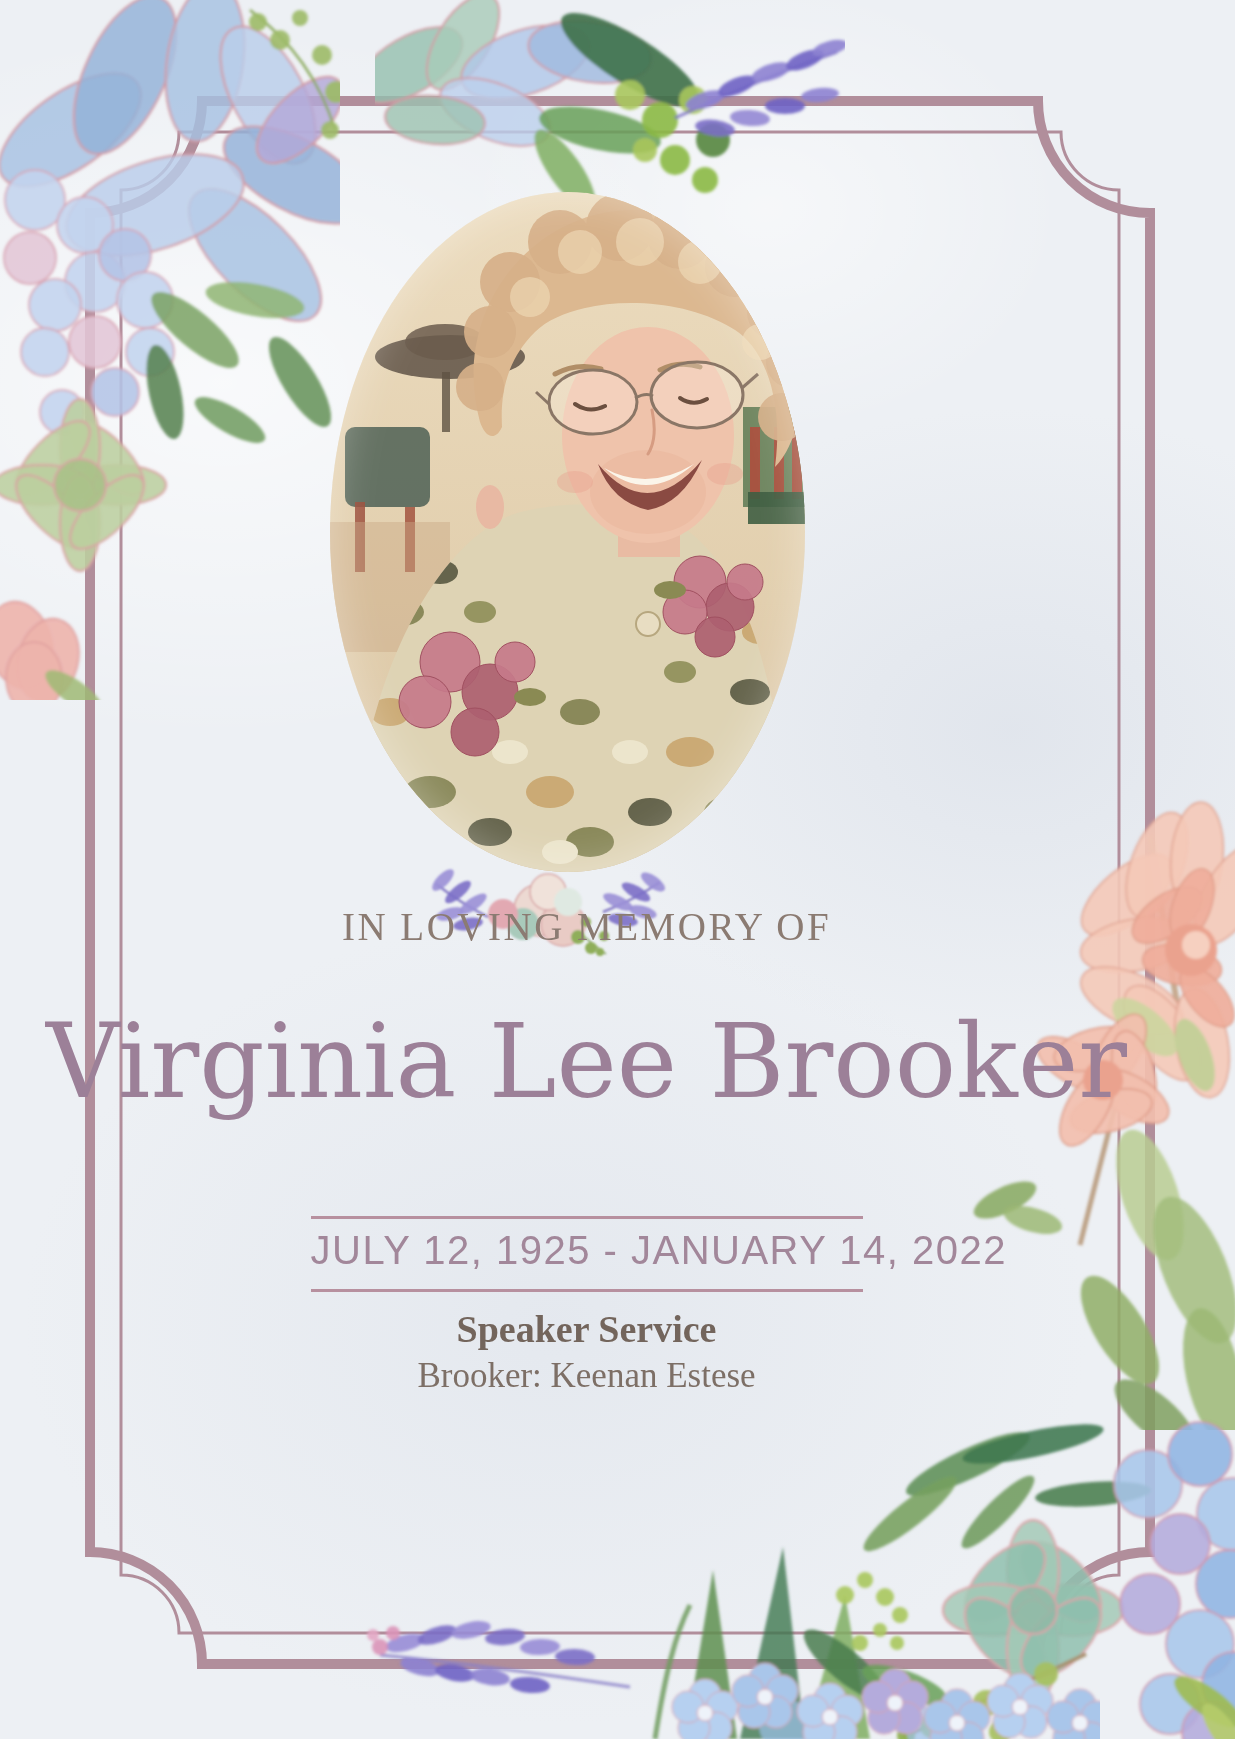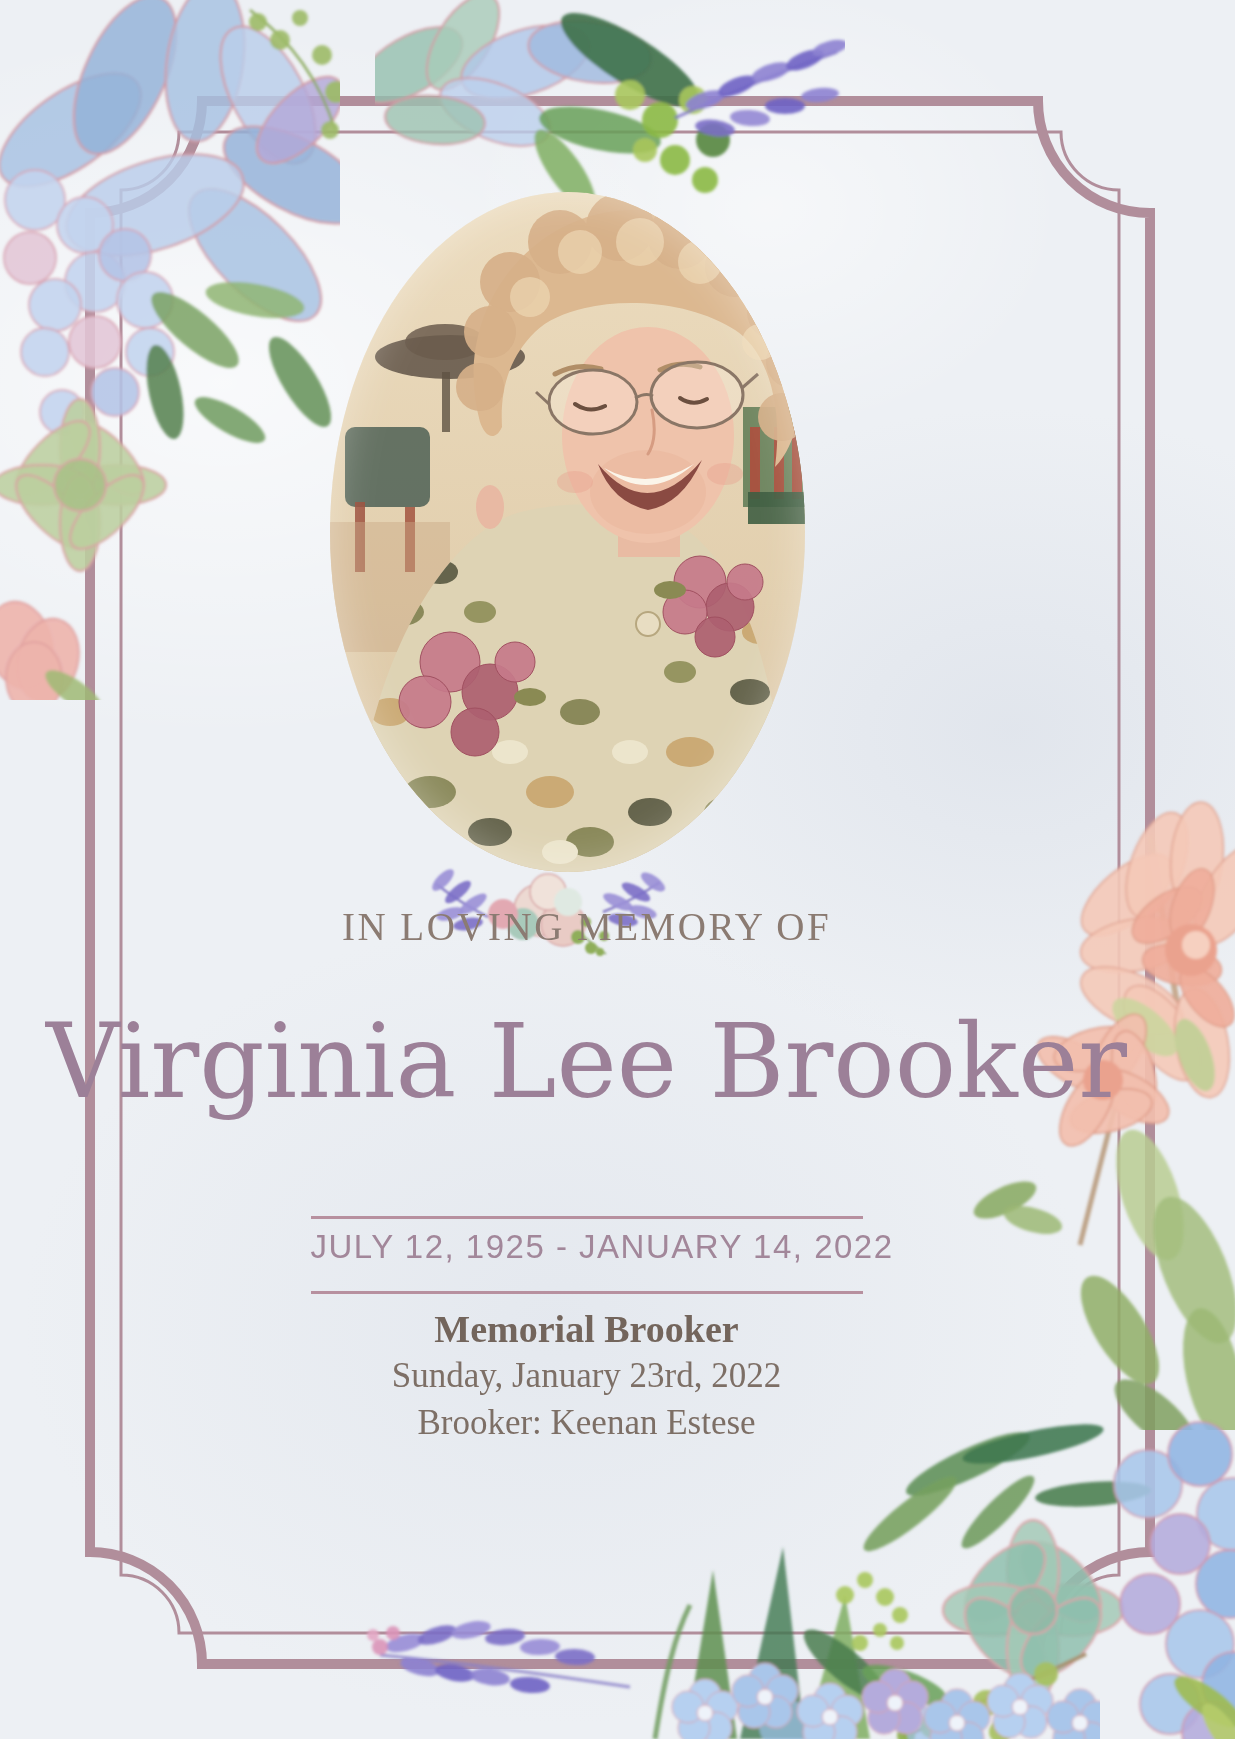--- a/index.html
+++ b/index.html
@@ -32,21 +32,21 @@
     font-family:"Liberation Serif",serif;
   }
   .name-line{
     top:1002px;font-size:102px;color:#9c8098;
     font-family:"DejaVu Serif",serif;white-space:nowrap;
   }
   .dates-block{top:1216px;}
   .dates-inner{width:552px;margin:0 auto;}
   .dates-rule{height:3px;background:#b7909f;}
   .dates-text{
-    padding:9px 0 25px 0;font-size:33px;letter-spacing:1.5px;color:#a2879a;
+    padding:9px 0 16px 0;font-size:40px;letter-spacing:1.5px;color:#a2879a;
     font-family:"Liberation Sans",sans-serif;white-space:nowrap;
   }
   .service-block{top:1306px;color:#7d6f66;}
   .service-title{font-size:38px;font-weight:bold;color:#73655c;line-height:46px;}
   .service-line{font-size:35px;line-height:47px;}
   .zoom-line{
     font-family:"Liberation Sans",sans-serif;font-size:33px;line-height:48px;
     letter-spacing:.5px;color:#84766d;white-space:nowrap;
   }
 </style>
@@ -487,18 +487,17 @@
 
   <div class="abs textwrap dates-block">
     <div class="dates-inner">
       <div class="dates-rule"></div>
       <div class="dates-text">JULY 12, 1925 - JANUARY 14, 2022</div>
       <div class="dates-rule"></div>
     </div>
   </div>
 
   <div class="abs textwrap service-block">
-    <div class="service-title">Memorial Brooker</div>
-    <div class="service-line">Sunday, January 23rd, 2022</div>
+    <div class="service-title">Speaker Service</div>
     <div class="service-line">Brooker: Keenan Estese</div>
   </div>
 
 </div>
 
 </body></html>

